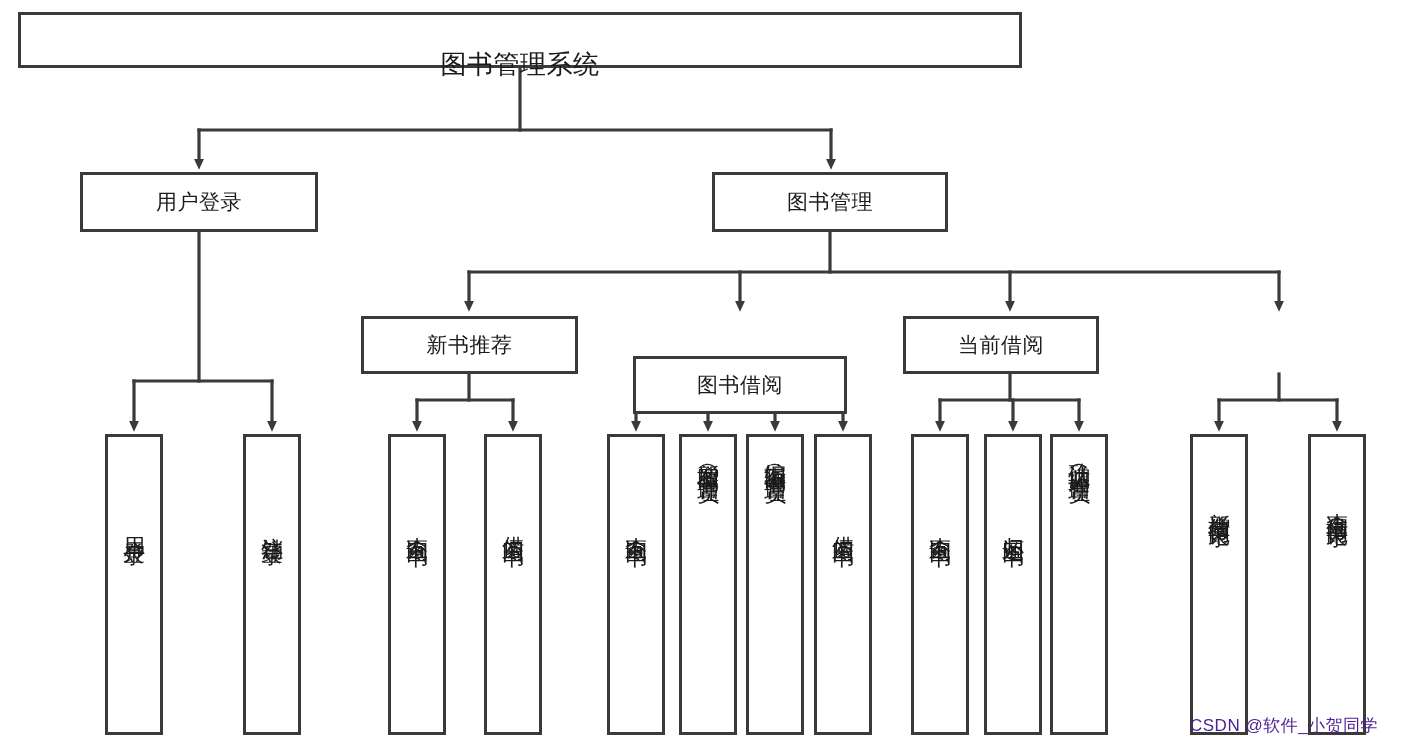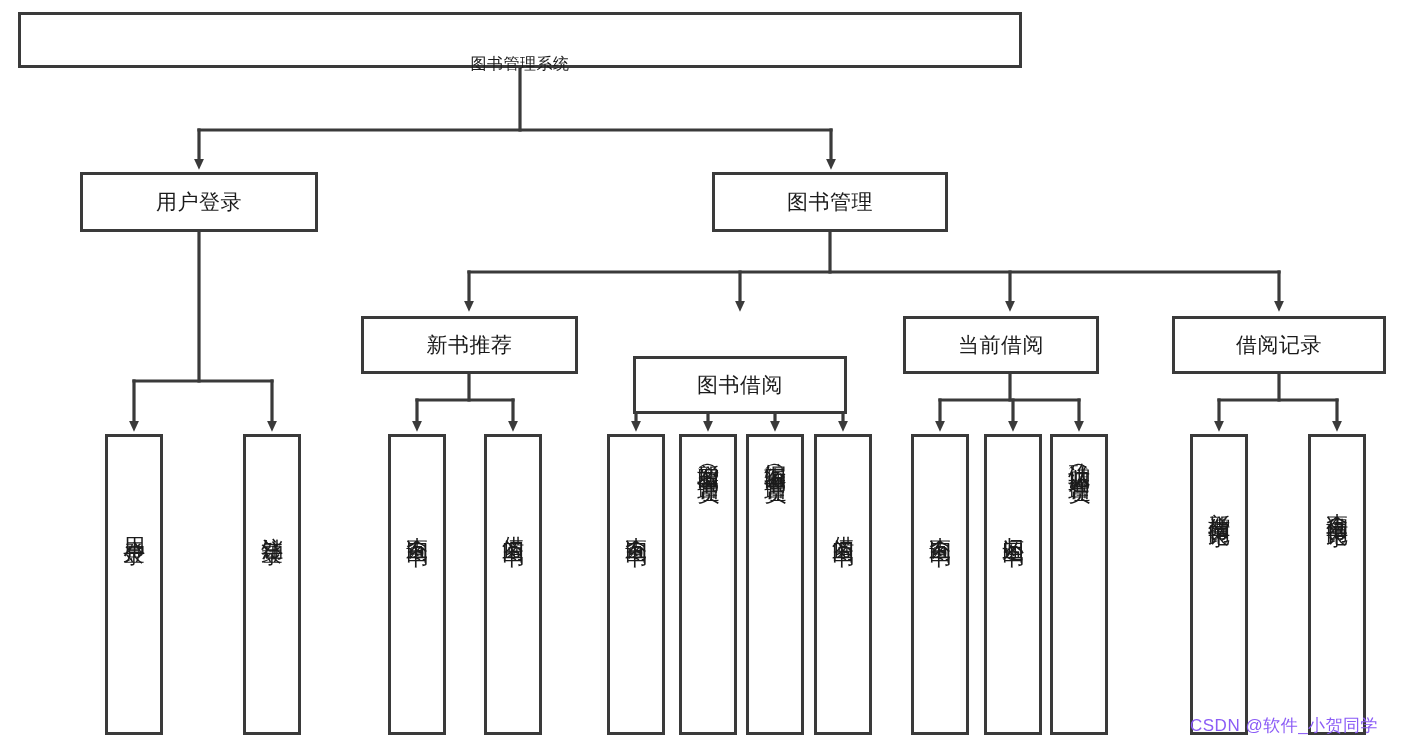--- a/index.html
+++ b/index.html
@@ -42,21 +42,21 @@
   }
   .node .label {
     display: block;
     text-align: center;
     line-height: 1.18;
     letter-spacing: 0.5px;
     white-space: nowrap;
   }
   
   .n-root { left: 18px; top: 12px; width: 1004px; height: 56px; }
-  .n-root .label { font-size: 16px; margin-top: 48px; }
+  .n-root .label { font-size: 26px; margin-top: 48px; }
 
   
   .lvl2 { height: 60px; }
   .lvl2 .label { font-size: 21px; }
   .n-login   { left: 80px;  top: 172px; width: 238px; }
   .n-bookmgr { left: 712px; top: 172px; width: 236px; }
 
   
   .lvl3 { height: 58px; }
   .lvl3 .label { font-size: 21px; }
@@ -98,21 +98,21 @@
   .lf-9 { left: 984px; }
   .lf-10 { left: 1050px; }
   .lf-11 { left: 1190px; }
   .lf-12 { left: 1308px; }
 
   .watermark {
     position: absolute;
     left: 1190px;
     top: 714px;
     font-size: 17px;
-    color: #8b5cf6;
+    color: #4c1d95;
     z-index: 6;
     white-space: nowrap;
     letter-spacing: 0.5px;
   }
 </style>
 </head>
 <body>
 
 <div id="canvas">
 
@@ -179,23 +179,20 @@
 
   <div class="node lvl3 n-newbook">
     <span class="label">新书推荐</span>
   </div>
   <div class="node lvl3 n-borrow">
     <span class="label">图书借阅</span>
   </div>
   <div class="node lvl3 n-current">
     <span class="label">当前借阅</span>
   </div>
-  <div class="node lvl3 n-record">
-    <span class="label">借阅记录</span>
-  </div>
 
   <div class="node leaf mid lf-0">
     <span class="label">用户登录</span>
   </div>
   <div class="node leaf mid lf-1">
     <span class="label">注销登录</span>
   </div>
   <div class="node leaf mid lf-2">
     <span class="label">查询图书</span>
   </div>

